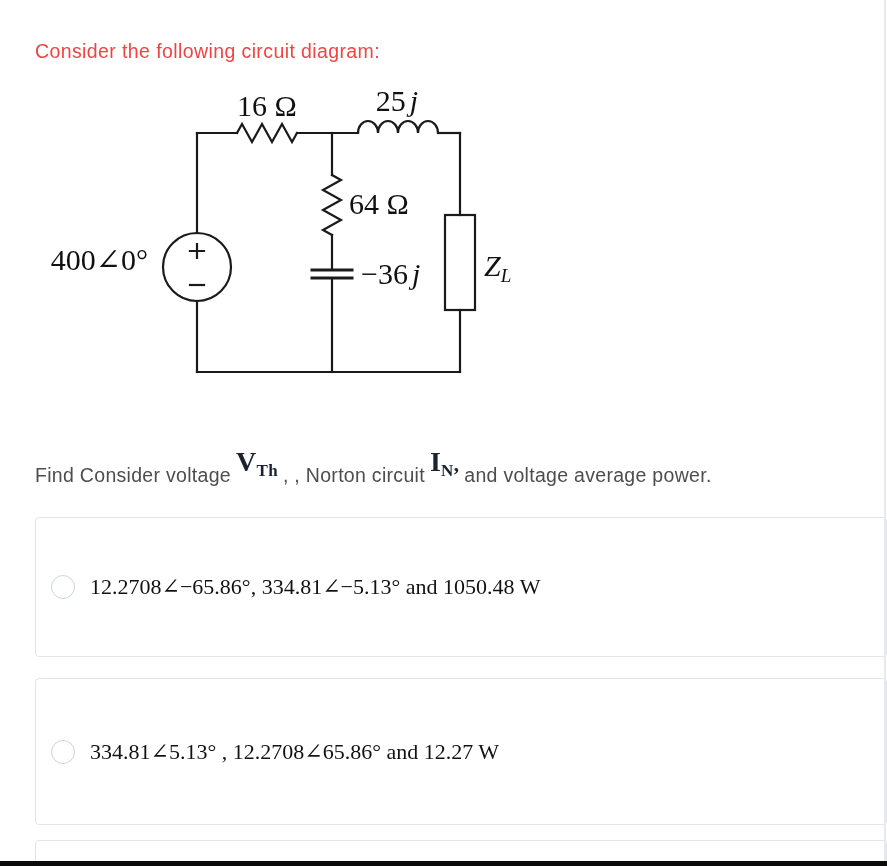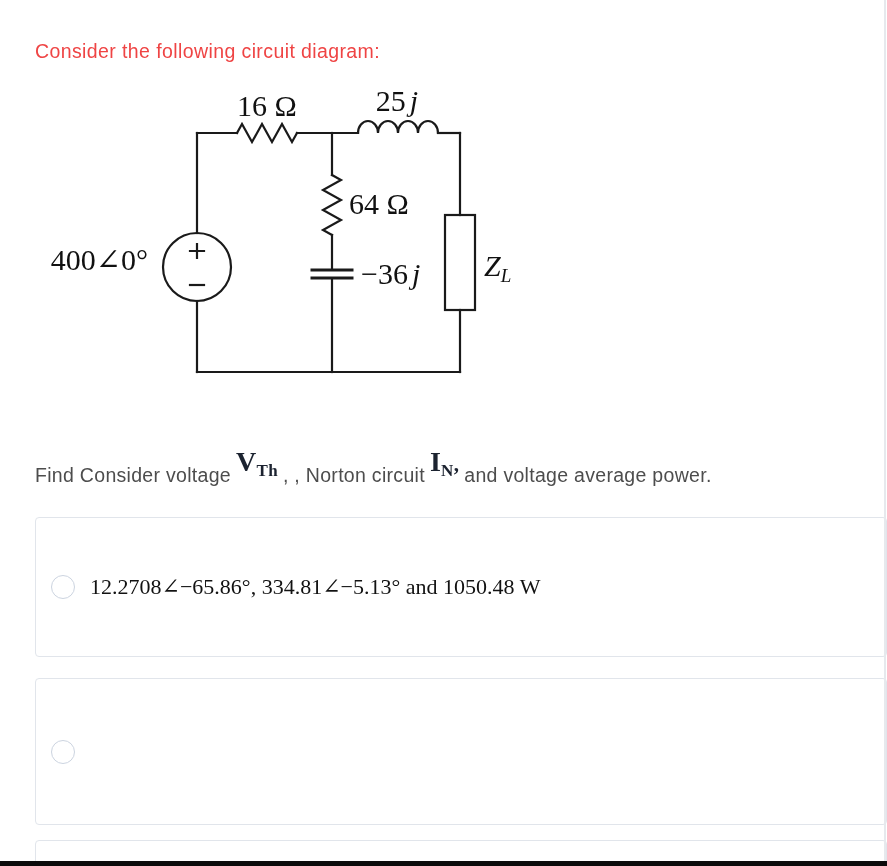--- a/index.html
+++ b/index.html
@@ -125,20 +125,21 @@
 
 <div class="question-line"><span>Find Consider voltage</span><span class="mathspan"><span>V</span><span class="msub">Th</span></span><span>, , Norton circuit</span><span class="mathspan"><span>I</span><span class="msub">N</span><span class="mafter">,</span></span><span>and voltage average power.</span></div>
 
 <div class="option-card card-1">
   <div class="radio"></div>
   <div class="option-text">12.2708∠−65.86°,  334.81∠−5.13°  and  1050.48 W</div>
 </div>
 
 <div class="option-card card-2">
   <div class="radio"></div>
+  <div class="option-text">334.81∠5.13° ,  12.2708∠65.86°  and  12.27 W</div>
 </div>
 
 <div class="option-card card-3">
   <div class="option-text"></div>
 </div>
 
 <div class="right-edge"></div>
 <div class="bottom-strip"></div>
 
 </body></html>

